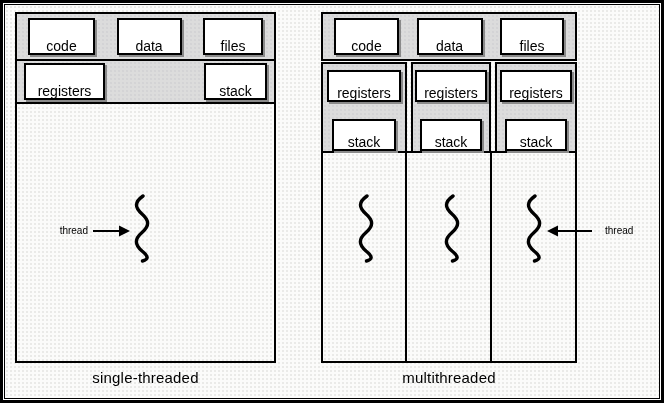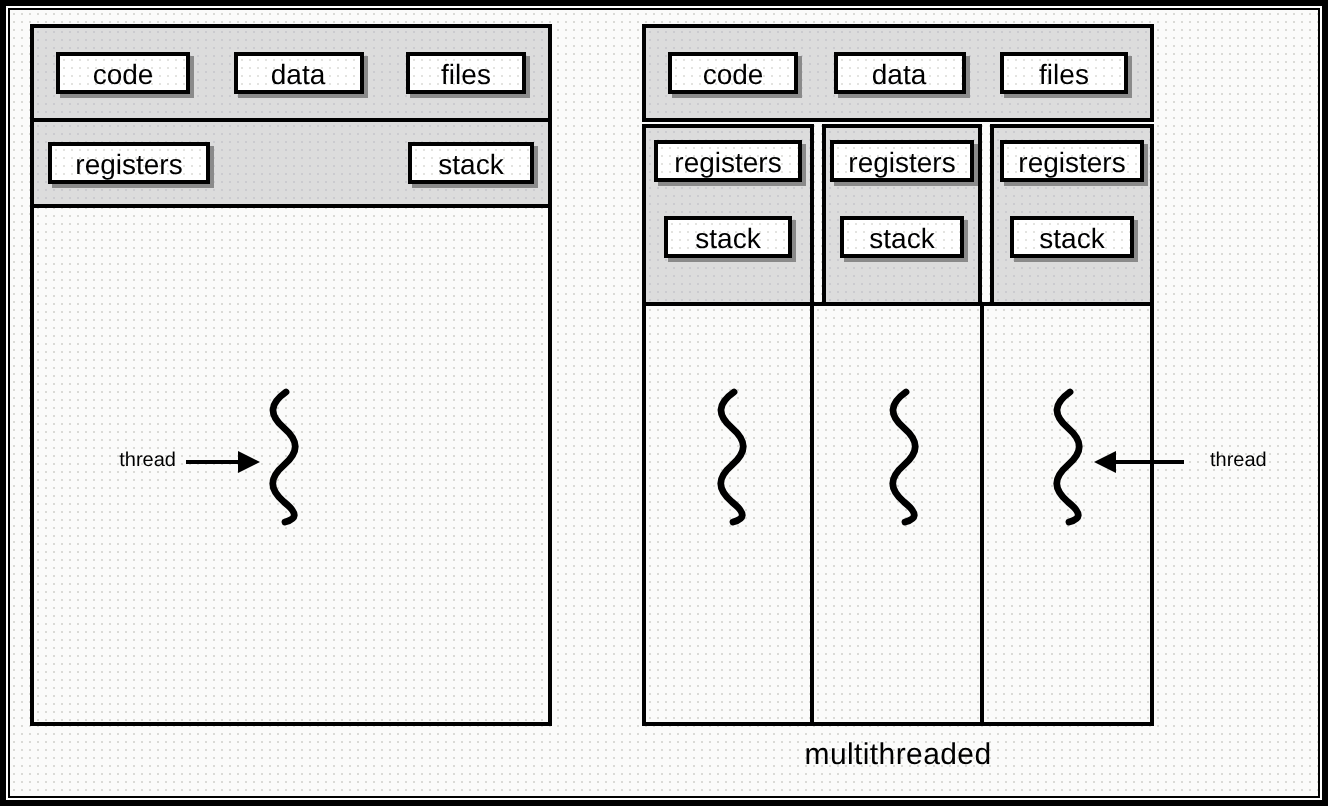--- a/index.html
+++ b/index.html
@@ -20,26 +20,26 @@
     background-image:radial-gradient(circle,#cbcbcf 24%,transparent 26%);
     background-size:4px 4px;
   }
   .outer-frame{left:0;top:0;width:664px;height:403px;border:3px solid #000;}
   .inner-frame{left:4px;top:4px;width:656px;height:395px;border:1px solid #000;}
   .panel{border:2px solid #000;}
   .band{border:2px solid #000;display:flex;align-items:center;}
   .band-row{justify-content:space-between;padding:0 11px;}
   .band-col{flex-direction:column;justify-content:flex-start;padding-top:6px;gap:17px;}
   .wbox{
-    box-sizing:border-box;height:21px;border:2px solid #000;
+    box-sizing:border-box;height:37px;border:2px solid #000;
     background-color:#ffffff;
     background-image:radial-gradient(circle,#e3e3e0 22%,transparent 24%);
     background-size:4px 4px;
     box-shadow:2px 2px 0 #8a8a8a;
-    display:flex;align-items:center;justify-content:center;
+    display:flex;align-items:flex-end;justify-content:center;
     font-size:14px;line-height:14px;white-space:nowrap;
   }
   .caption{
     font-size:15px;text-align:center;letter-spacing:0.2px;
   }
   .thread-label{font-size:10px;line-height:18px;white-space:nowrap;}
   svg{display:block;}
 </style>
 </head>
 <body>
@@ -79,20 +79,21 @@
   </div>
 
   <div class="abs thread-label" style="left:28px;top:222px;width:60px;text-align:right;">thread</div>
   <div class="abs" style="left:92px;top:224px;">
     <svg width="39" height="14" viewBox="0 0 39 14">
       <line x1="1" y1="7" x2="28" y2="7" stroke="#000" stroke-width="2"></line>
       <polygon points="27,1.5 38,7 27,12.5" fill="#000"></polygon>
     </svg>
   </div>
 
+  <div class="abs caption" style="left:15px;top:369px;width:261px;">single-threaded</div>
 
   <div class="abs panel dots-light" style="left:321px;top:151px;width:86px;height:212px;"></div>
   <div class="abs panel dots-light" style="left:405px;top:151px;width:87px;height:212px;"></div>
   <div class="abs panel dots-light" style="left:490px;top:151px;width:87px;height:212px;"></div>
 
   <div class="abs band band-row dots-gray" style="left:321px;top:12px;width:256px;height:49px;">
     <div class="wbox" style="width:65px;">
       <span>code</span>
     </div>
     <div class="wbox" style="width:66px;">

